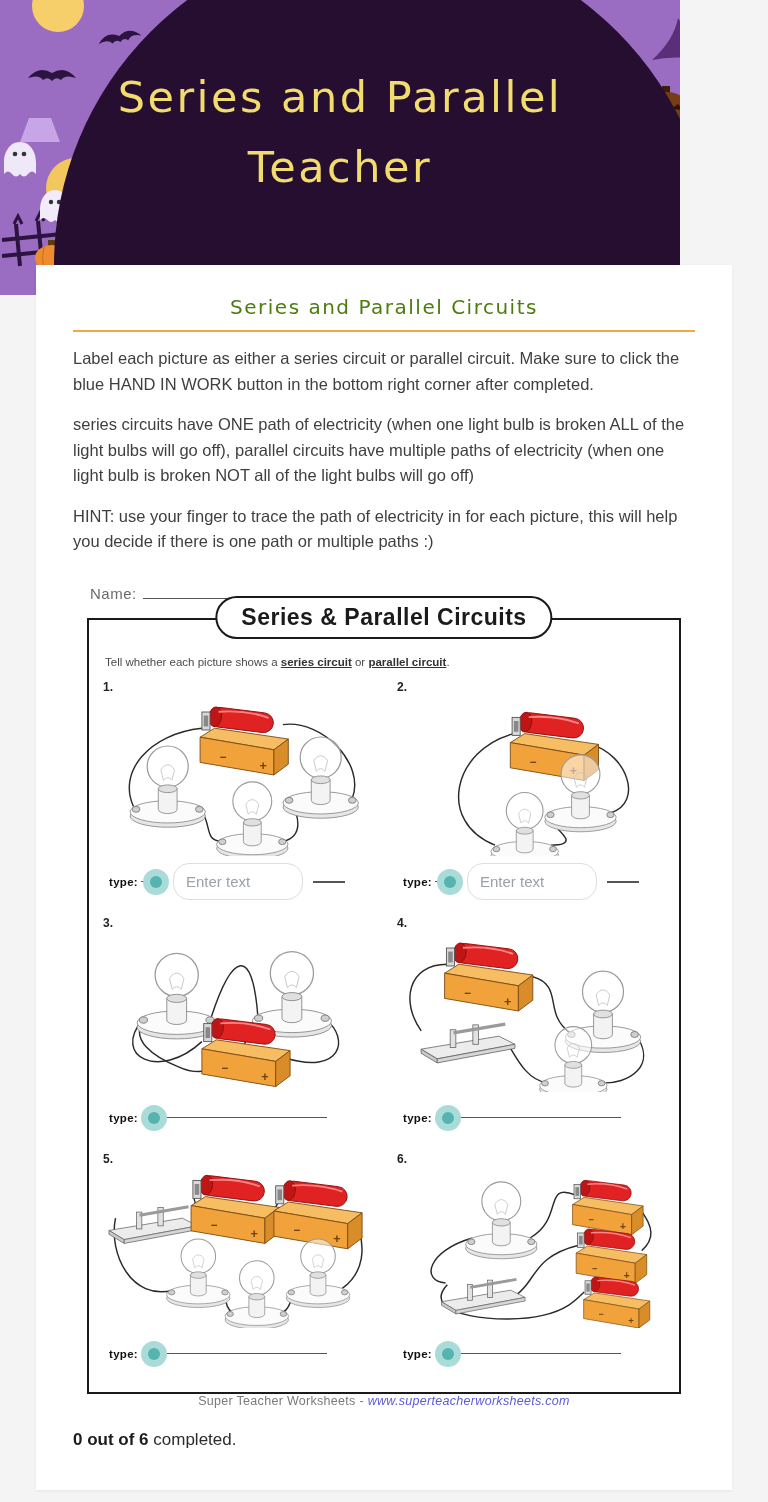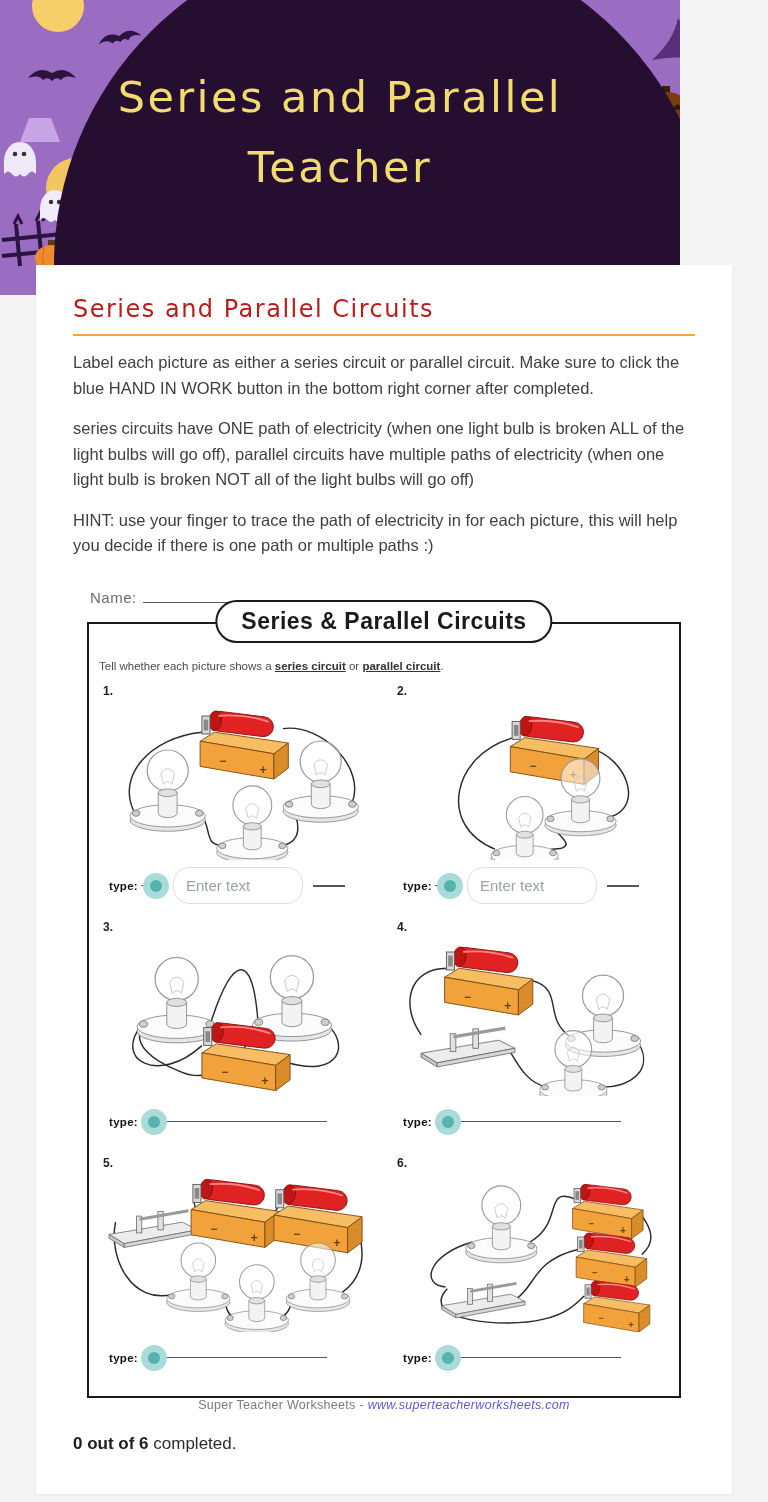--- a/index.html
+++ b/index.html
@@ -15,35 +15,35 @@
   .hdr svg.pattern { position:absolute; left:0; top:0; }
   .blob { position:absolute; left:54px; top:-65px; width:660px; height:660px;
           border-radius:50%; background:#250e30; }
   .hdr-title { position:absolute; left:0; top:62px; width:100%; text-align:center;
                color:#f2dc6d; font-size:43px; letter-spacing:2.5px; line-height:70px;
                font-family:"DejaVu Sans",sans-serif; font-weight:400; }
   
   .card { position:relative; width:696px; margin:-30px auto 0 auto; background:#fff;
           min-height:1203px; padding:30px 37px 40px 37px; z-index:5;
           box-shadow:0 1px 3px rgba(0,0,0,.06); }
-  .sec-head { color:#b91c1c; font-size:24px; font-weight:400; letter-spacing:1.5px;
-              font-family:"DejaVu Sans",sans-serif; }
+  .sec-head { color:#4d7c0f; font-size:20px; font-weight:400; letter-spacing:1.5px;
+              font-family:"DejaVu Sans",sans-serif;text-align:center; }
   .sec-rule { border:none; border-top:2px solid #efa844; margin:11px 0 14px 0; }
   .card p.body { font-size:16.5px; line-height:25.5px; color:#3f3f3f; margin:0 0 15px 0; }
   
   .ws { margin-top:30px; }
   .name-row { margin:16px 0 16px 17px; font-size:15px; color:#6b6b6b; letter-spacing:.5px; }
   .name-line { display:inline-block; width:222px; border-bottom:1.5px solid #555; height:13px; margin-left:6px; }
   .ws-box { position:relative; margin:0 14px; border:2px solid #1a1a1a; background:#fff;
             padding:34px 10px 10px 10px; }
   .ws-pill { position:absolute; left:50%; top:-24px; transform:translateX(-50%);
              background:#fff; border:2.5px solid #1a1a1a; border-radius:26px;
              padding:6px 24px; font-size:23px; font-weight:bold; color:#1a1a1a;
              letter-spacing:.5px; white-space:nowrap; }
-  .ws-instr { font-size:11.5px; color:#4a4a4a; margin:2px 0 6px 0; }
+  .ws-instr { font-size:11.5px; color:#4a4a4a; margin:2px 0 6px 6px; }
   .ws-instr b { text-decoration:underline; color:#333; }
   .qgrid { display:grid; grid-template-columns:1fr 1fr; column-gap:18px; }
   .qcell { padding-top:4px; }
   .qnum { display:block; font-size:12px; font-weight:bold; color:#222; margin:2px 0 0 4px; }
   .fig { width:100%; height:162px; }
   .fig svg { width:100%; height:100%; }
   .type-row { display:flex; align-items:center; height:40px; margin:6px 0 8px 10px; }
   .type-lab { font-size:11.5px; font-weight:bold; color:#111; letter-spacing:.3px; margin-right:3px; }
   .stub { width:14px; border-bottom:1.6px solid #555; height:1px; margin-right:-12px; }
   .dot { position:relative; width:26px; height:26px; border-radius:50%;

